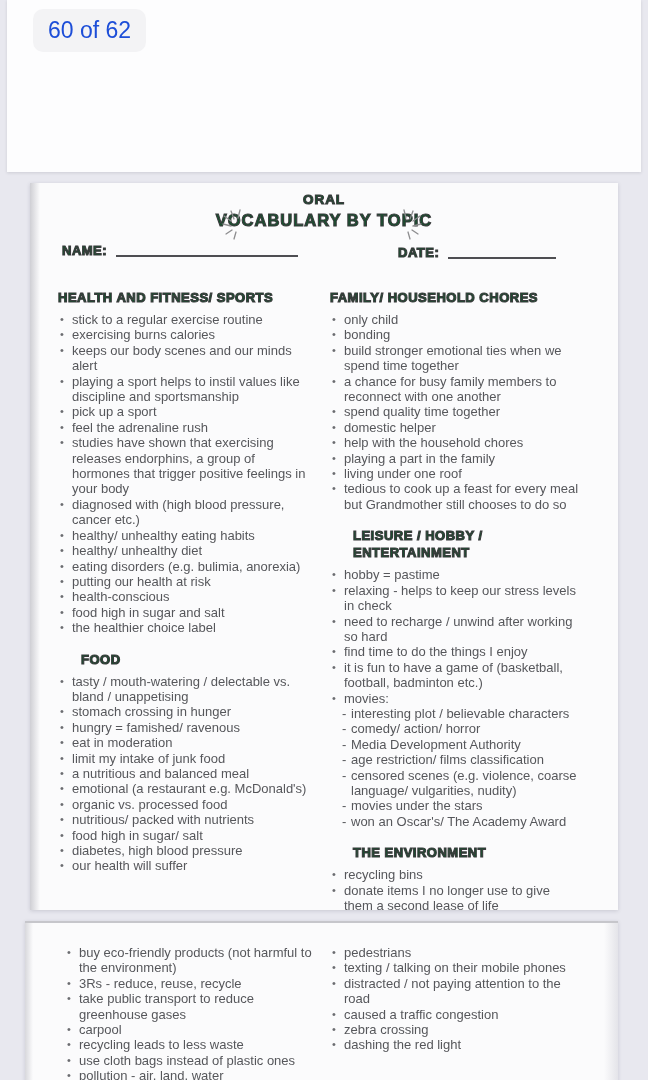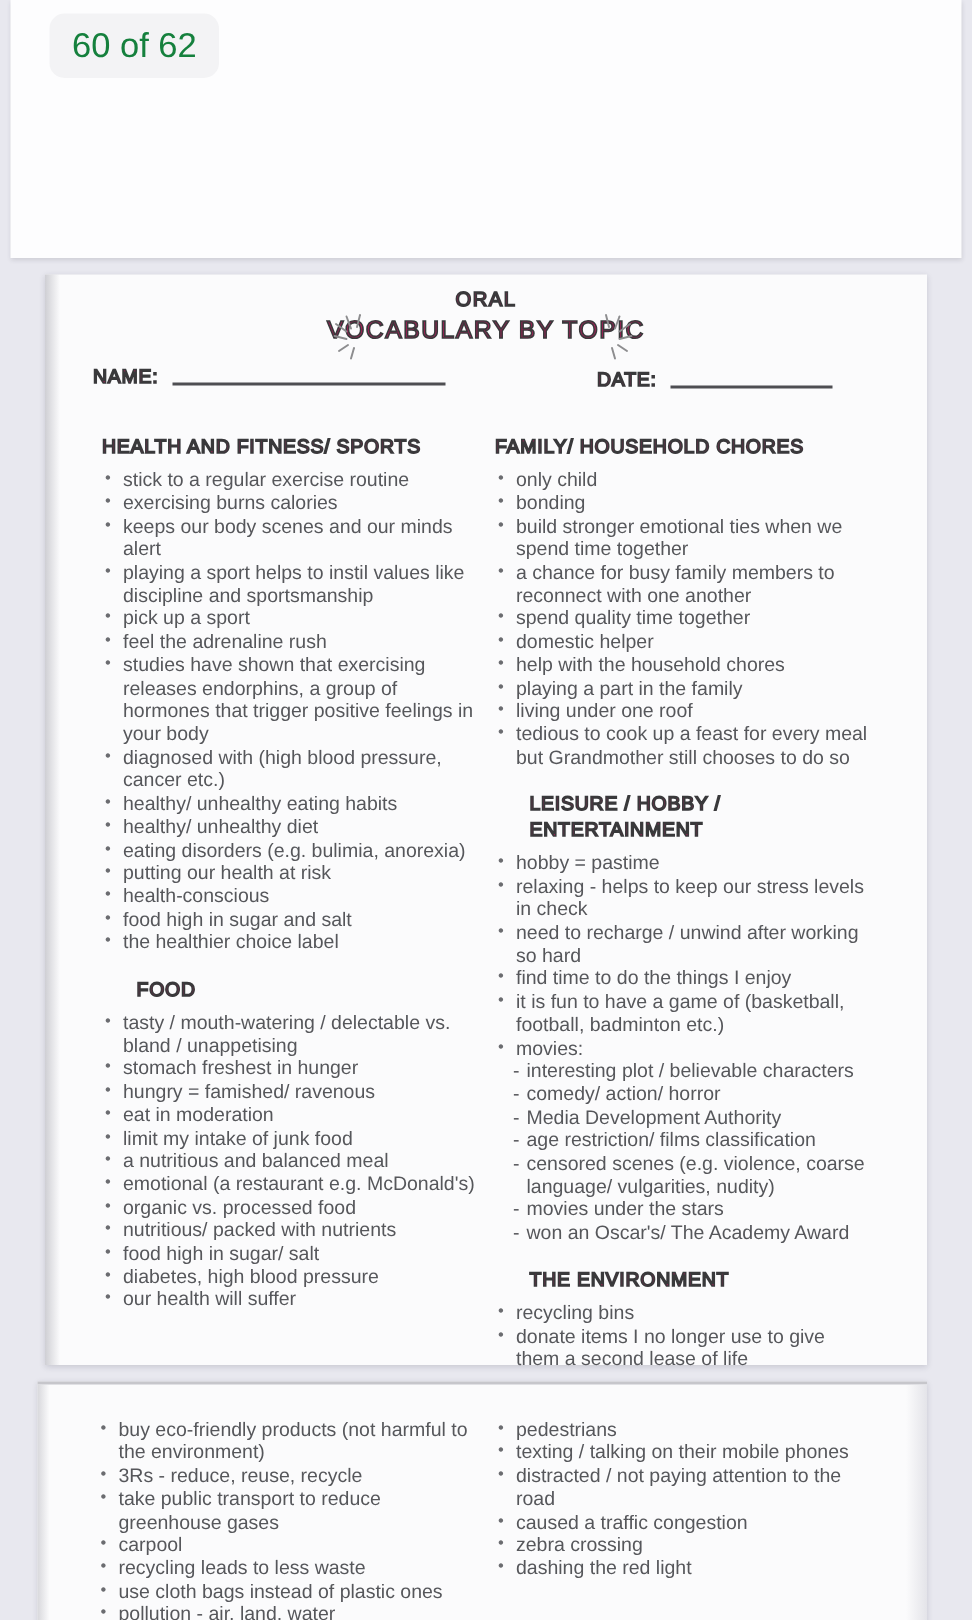--- a/index.html
+++ b/index.html
@@ -10,21 +10,21 @@
   }
   
   .top-card{
     position:absolute;left:7px;top:0;width:634px;height:172px;
     background:#fdfdfe;
     box-shadow:0 1px 3px rgba(40,40,60,.14);
   }
   .counter-badge{
     position:absolute;left:26px;top:9px;
     background:#f3f3f5;border-radius:10px;
-    padding:8px 15px;font-size:23px;color:#15803d;
+    padding:8px 15px;font-size:23px;color:#1d4ed8;
   }
   
   .photo{
     position:absolute;background:#fbfbfc;
     box-shadow:0 1px 4px rgba(40,40,60,.16);
   }
   .photo1{left:30px;top:183px;width:588px;height:727px;}
   .photo1::before{
     content:"";position:absolute;left:0;top:0;bottom:0;width:10px;
     background:linear-gradient(to right,#cfcfd4,rgba(240,240,242,0));
@@ -33,21 +33,21 @@
   .photo2::before{
     content:"";position:absolute;left:0;top:0;bottom:0;width:8px;
     background:linear-gradient(to right,#d8d8dc,rgba(244,244,246,0));
   }
   .photo2::after{
     content:"";position:absolute;right:0;top:0;bottom:0;width:14px;
     background:linear-gradient(to left,#e4e4e9,rgba(247,247,249,0));
   }
   
   .bubble{
-    font-weight:normal;color:#be185d;
+    font-weight:bold;color:#14532d;
     -webkit-text-stroke:1.1px #39393b;
     letter-spacing:1px;
   }
   @supports not (-webkit-text-stroke:1px #000){
     .bubble{color:#39393b;}
   }
   .title-block{position:absolute;top:9px;left:0;width:100%;text-align:center;}
   .title-l1{font-size:13.5px;}
   .title-l2{font-size:16.5px;margin-top:4px;}
   .sparkle{position:absolute;}
@@ -55,21 +55,21 @@
   .sparkle-right{left:368px;top:16px;transform:scaleX(-1);}
   .name-row{position:absolute;left:32px;top:60px;display:flex;align-items:flex-end;gap:9px;}
   .date-row{position:absolute;left:368px;top:62px;display:flex;align-items:flex-end;gap:9px;}
   .field-label{font-size:13px;letter-spacing:.5px;}
   .blank-line{display:inline-block;border-bottom:2px solid #4e4e52;margin-bottom:1px;}
   .name-line{width:182px;}
   .date-line{width:108px;}
   
   .col{position:absolute;width:252px;}
   .photo1 .col{top:106px;}
-  .col-left{left:38px;}
+  .col-left{left:28px;}
   .col-right{left:300px;}
   .photo2 .col{top:22px;}
   .col2-left{left:40px;}
   .col2-right{left:305px;}
   .sec-heading{font-size:13px;letter-spacing:.5px;line-height:17px;margin:0 0 6px 0;}
   .item-list + .sec-heading{margin-top:15px;padding-left:23px;}
   .item-list{list-style:none;margin:0;padding:0;}
   .item{position:relative;padding-left:14px;font-size:13px;line-height:15.4px;color:#56575b;}
   .item.bullet::before{
     content:"\2022";position:absolute;left:2px;top:0;
@@ -139,21 +139,21 @@
         <li class="item bullet">healthy/ unhealthy diet</li>
         <li class="item bullet">eating disorders (e.g. bulimia, anorexia)</li>
         <li class="item bullet">putting our health at risk</li>
         <li class="item bullet">health-conscious</li>
         <li class="item bullet">food high in sugar and salt</li>
         <li class="item bullet">the healthier choice label</li>
       </ul>
       <div class="sec-heading bubble">FOOD</div>
       <ul class="item-list">
         <li class="item bullet">tasty / mouth-watering / delectable vs. bland / unappetising</li>
-        <li class="item bullet">stomach freshest in hunger</li>
+        <li class="item bullet">stomach crossing in hunger</li>
         <li class="item bullet">hungry = famished/ ravenous</li>
         <li class="item bullet">eat in moderation</li>
         <li class="item bullet">limit my intake of junk food</li>
         <li class="item bullet">a nutritious and balanced meal</li>
         <li class="item bullet">emotional (a restaurant e.g. McDonald's)</li>
         <li class="item bullet">organic vs. processed food</li>
         <li class="item bullet">nutritious/ packed with nutrients</li>
         <li class="item bullet">food high in sugar/ salt</li>
         <li class="item bullet">diabetes, high blood pressure</li>
         <li class="item bullet">our health will suffer</li>

